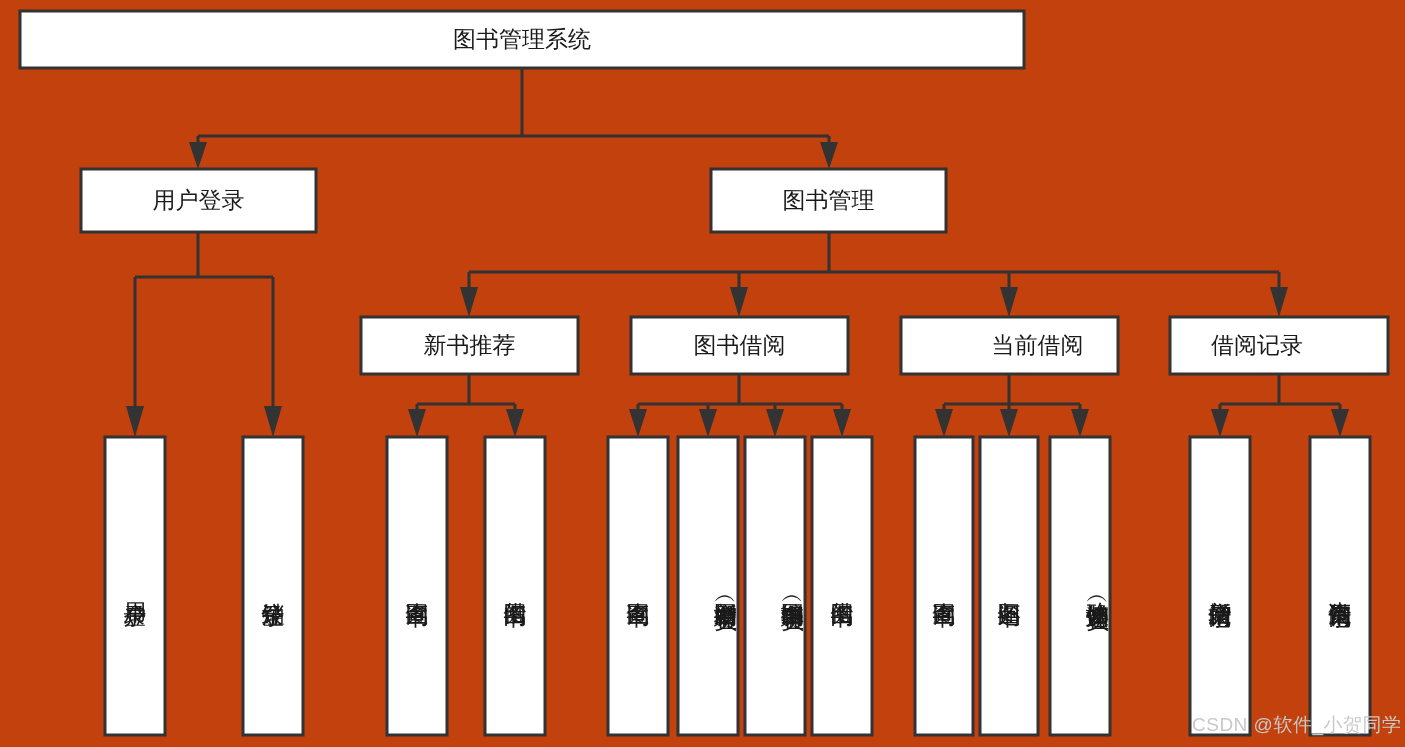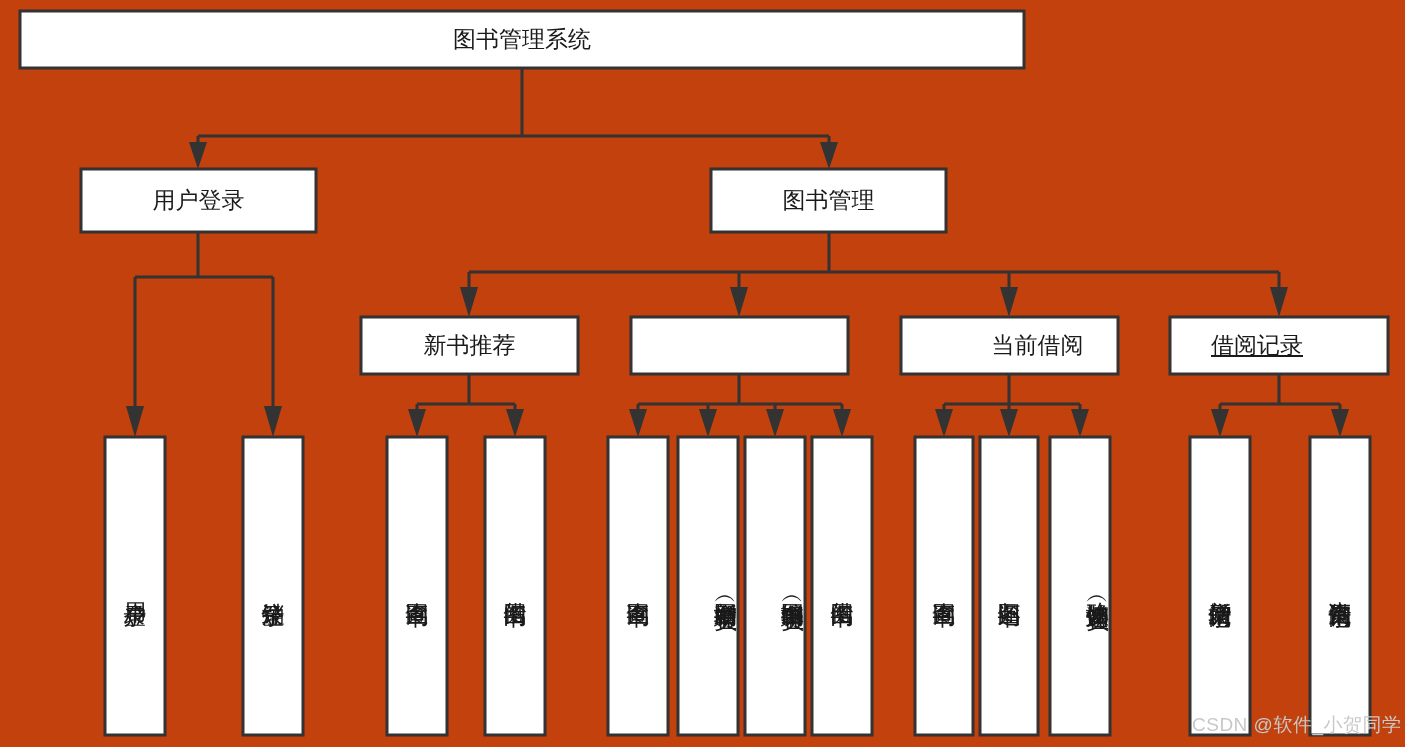--- a/index.html
+++ b/index.html
@@ -184,22 +184,23 @@
     </g>
 
   </svg>
 
   <div class="node-label horizontal" style="left:20px; top:11px; width:1004px; height:57px;">图书管理系统</div>
 
   <div class="node-label horizontal" style="left:81px; top:169px; width:235px; height:63px;">用户登录</div>
   <div class="node-label horizontal" style="left:711px; top:169px; width:235px; height:63px;">图书管理</div>
 
   <div class="node-label horizontal" style="left:361px; top:317px; width:217px; height:57px;">新书推荐</div>
+  <div class="node-label horizontal" style="left:631px; top:317px; width:217px; height:57px;">图书借阅</div>
   <div class="node-label horizontal" style="left:901px; top:317px; width:217px; height:57px;margin-left:28px;">当前借阅</div>
-  <div class="node-label horizontal" style="left:1170px; top:317px; width:174px; height:57px;text-decoration:underline;">借阅记录</div>
+  <div class="node-label horizontal" style="left:1170px; top:317px; width:174px; height:57px;">借阅记录</div>
 
   <div class="node-label vertical vcenter" style="left:105px; top:437px; width:60px; height:298px;">用户登录</div>
   <div class="node-label vertical vcenter" style="left:243px; top:437px; width:60px; height:298px;">注销登录</div>
 
   <div class="node-label vertical vcenter" style="left:387px; top:437px; width:60px; height:298px;">查询图书</div>
   <div class="node-label vertical vcenter" style="left:485px; top:437px; width:60px; height:298px;">借阅图书</div>
 
   <div class="node-label vertical vcenter" style="left:608px; top:437px; width:60px; height:298px;">查询图书</div>
   <div class="node-label vertical" style="left:678px; top:437px; width:60px; height:298px;">新增图书（管理员）</div>
   <div class="node-label vertical" style="left:745px; top:437px; width:60px; height:298px;">编辑图书（管理员）</div>

